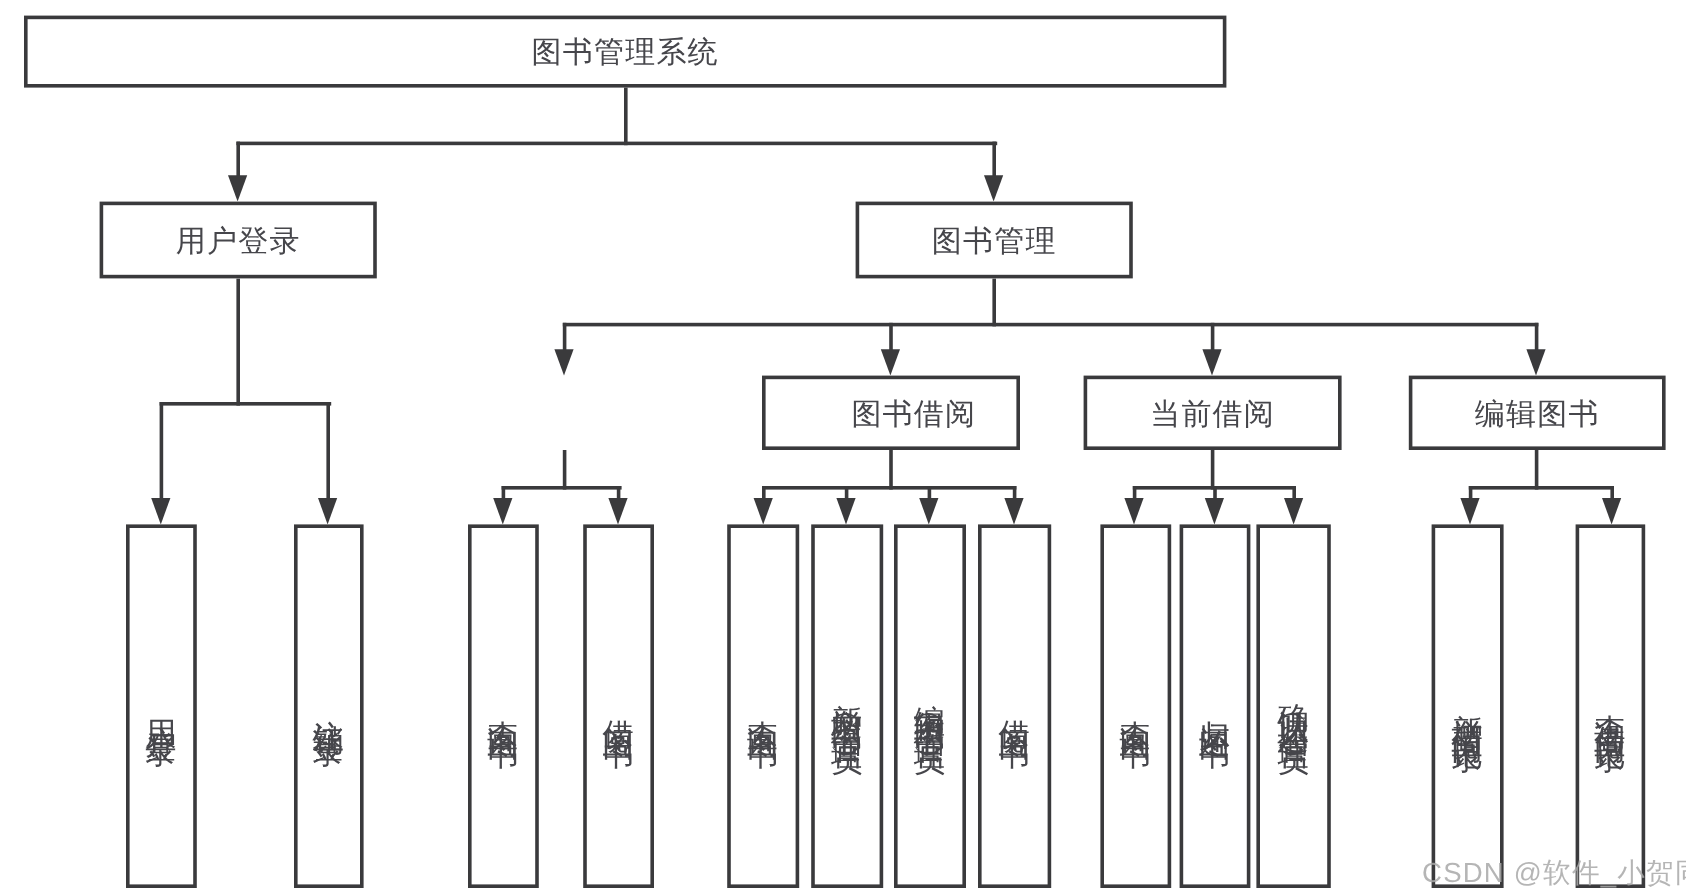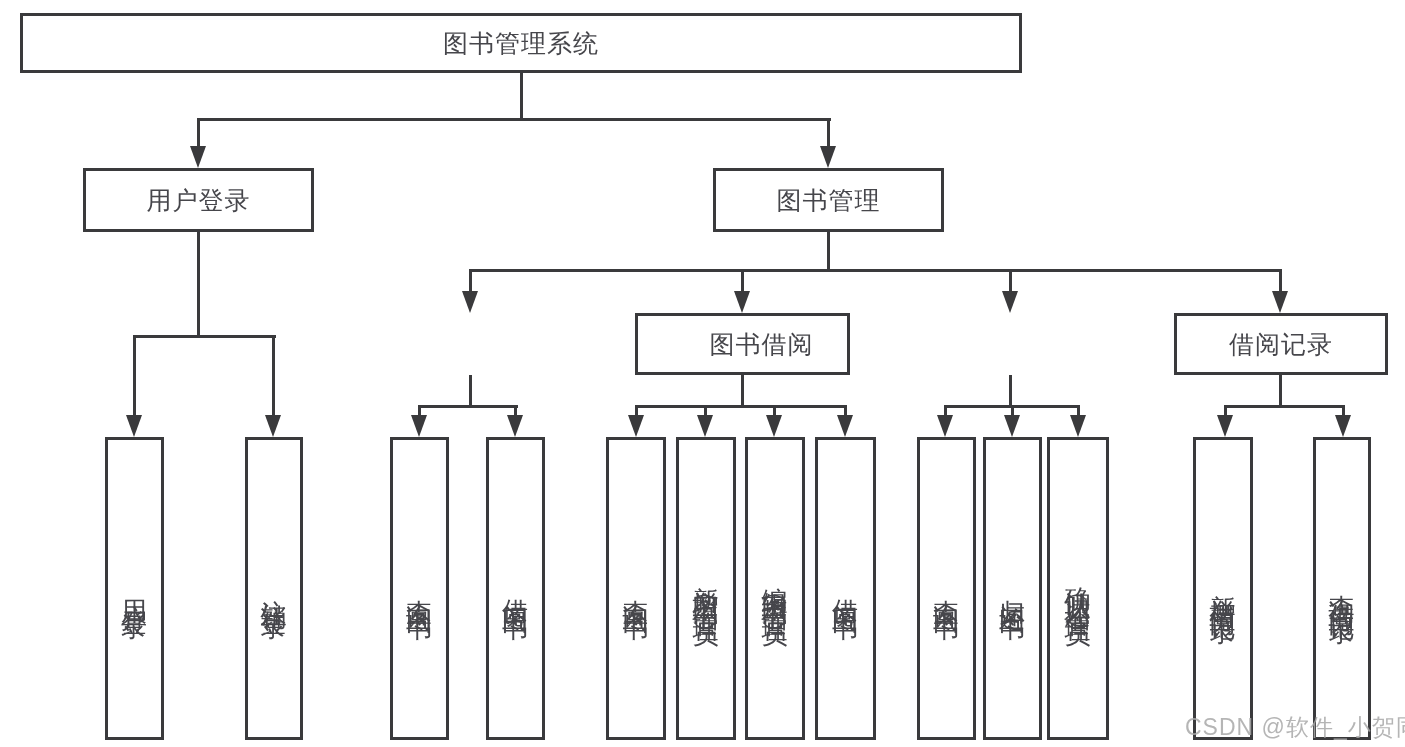--- a/index.html
+++ b/index.html
@@ -128,21 +128,22 @@
   <div class="arr" style="left:1217px;top:415px;"></div>
   <div class="vl" style="left:1342px;top:405px;height:12px;"></div>
   <div class="arr" style="left:1335px;top:415px;"></div>
 
   <div class="node p-root">图书管理系统</div>
 
   <div class="node p-ul">用户登录</div>
   <div class="node p-bm">图书管理</div>
 
   <div class="node p-bb">图书借阅</div>
-  <div class="node p-br">借阅记录</div>
+  <div class="node p-cb">当前借阅</div>
+  <div class="node p-br">编辑图书</div>
 
   <div class="leaf p-a1">
       <span>用户登录</span>
     </div>
   <div class="leaf p-a2">
       <span>注销登录</span>
     </div>
 
   <div class="leaf p-b1">
       <span>查询图书</span>

